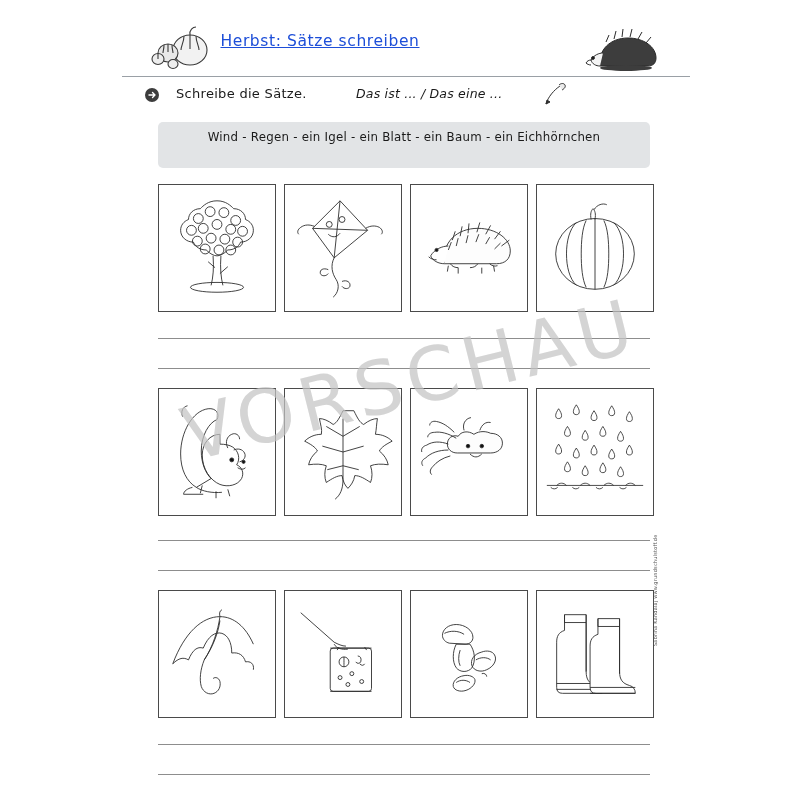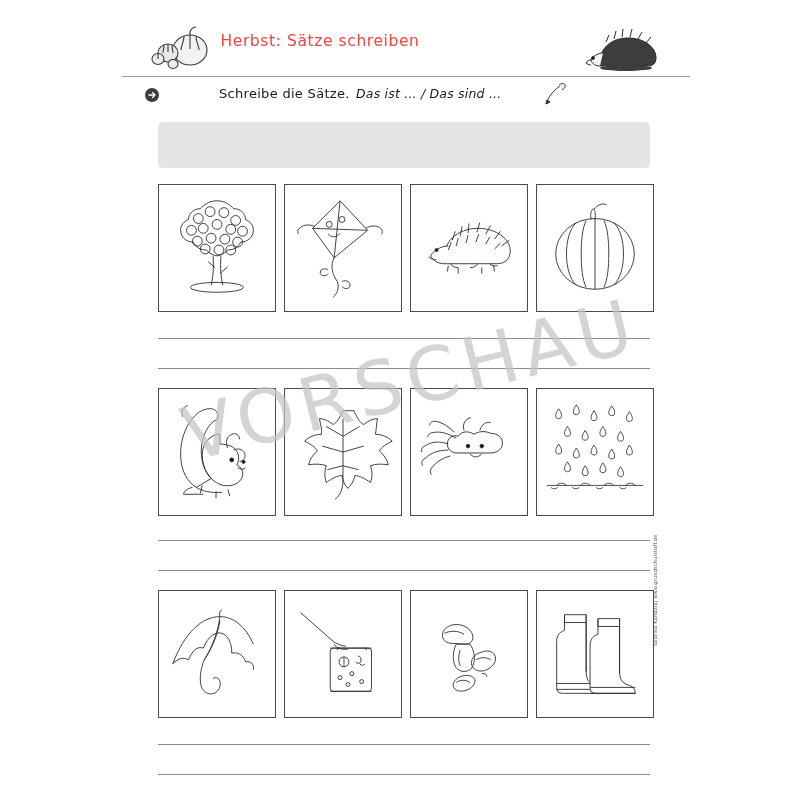--- a/index.html
+++ b/index.html
@@ -30,22 +30,23 @@
     height: 78px;
   }
   .header-title {
     position: absolute;
     left: 0;
     top: 32px;
     width: 640px;
     text-align: center;
     font-size: 15.5px;
     letter-spacing: 0.6px;
-    color: #ef4444;
+    color: #1d4ed8;
     font-family: "DejaVu Sans", sans-serif;
+    text-decoration: underline;
   }
   .header-rule {
     position: absolute;
     left: 122px;
     top: 76px;
     width: 568px;
     height: 1px;
     background: #9aa0a6;
   }
 
@@ -79,21 +80,20 @@
     top: 3px;
     width: 16px;
     height: 16px;
   }
   .instruction-text {
     position: absolute;
     left: 32px;
     top: 2px;
     font-size: 13px;
     letter-spacing: 0.3px;
-    margin-left: 43px;
   }
   .instruction-hint {
     position: absolute;
     left: 212px;
     top: 2px;
     font-size: 12.5px;
     font-style: italic;
     letter-spacing: 0.2px;
   }
   .pencil-icon {
@@ -235,33 +235,34 @@
   </div>
 
   <div class="instruction">
     <div class="arrow-bullet">
       <svg viewBox="0 0 16 16" xmlns="http://www.w3.org/2000/svg">
         <circle cx="8" cy="8" r="7" fill="#3c3c3c"></circle>
         <path d="M5 8h6M8.5 5.5L11 8l-2.5 2.5" stroke="#ffffff" stroke-width="1.4" fill="none" stroke-linecap="round" stroke-linejoin="round"></path>
       </svg>
     </div>
     <div class="instruction-text">Schreibe die Sätze.</div>
-    <div class="instruction-hint">Das ist ... / Das sind ...</div>
+    <div class="instruction-hint">Das ist ... / Das eine ...</div>
     <div class="pencil-icon">
       <svg viewBox="0 0 30 26" xmlns="http://www.w3.org/2000/svg">
         <g stroke="#2f2f2f" stroke-width="1" fill="none">
           <path d="M6 22c2-7 8-14 14-18"></path>
           <path d="M19 3c2-2 5-2 6 0 1 2-1 4-3 5" fill="#eaeaea"></path>
           <path d="M6 22l1-4 3 2z" fill="#2f2f2f"></path>
         </g>
       </svg>
     </div>
   </div>
 
   <div class="wordbank">
+    <div class="wordbank-line l1">Wind - Regen - ein Igel - ein Blatt - ein Baum - ein Eichhörnchen</div>
   </div>
 
   <div class="grid-row row1">
 
     <div class="pic-box c0">
       <svg viewBox="0 0 118 128" xmlns="http://www.w3.org/2000/svg">
         <g stroke="#2b2b2b" stroke-width="0.9" fill="none">
           <path d="M59 16c-9 0-14 5-17 8-7 0-12 5-12 11-5 2-8 6-8 11 0 7 6 12 13 12 2 5 7 8 13 8 4 4 8 6 11 6s7-2 11-6c6 0 11-3 13-8 7 0 13-5 13-12 0-5-3-9-8-11 0-6-5-11-12-11-3-3-8-8-17-8z"></path>
           <circle cx="40" cy="34" r="5"></circle>
             <circle cx="52" cy="27" r="5"></circle>

